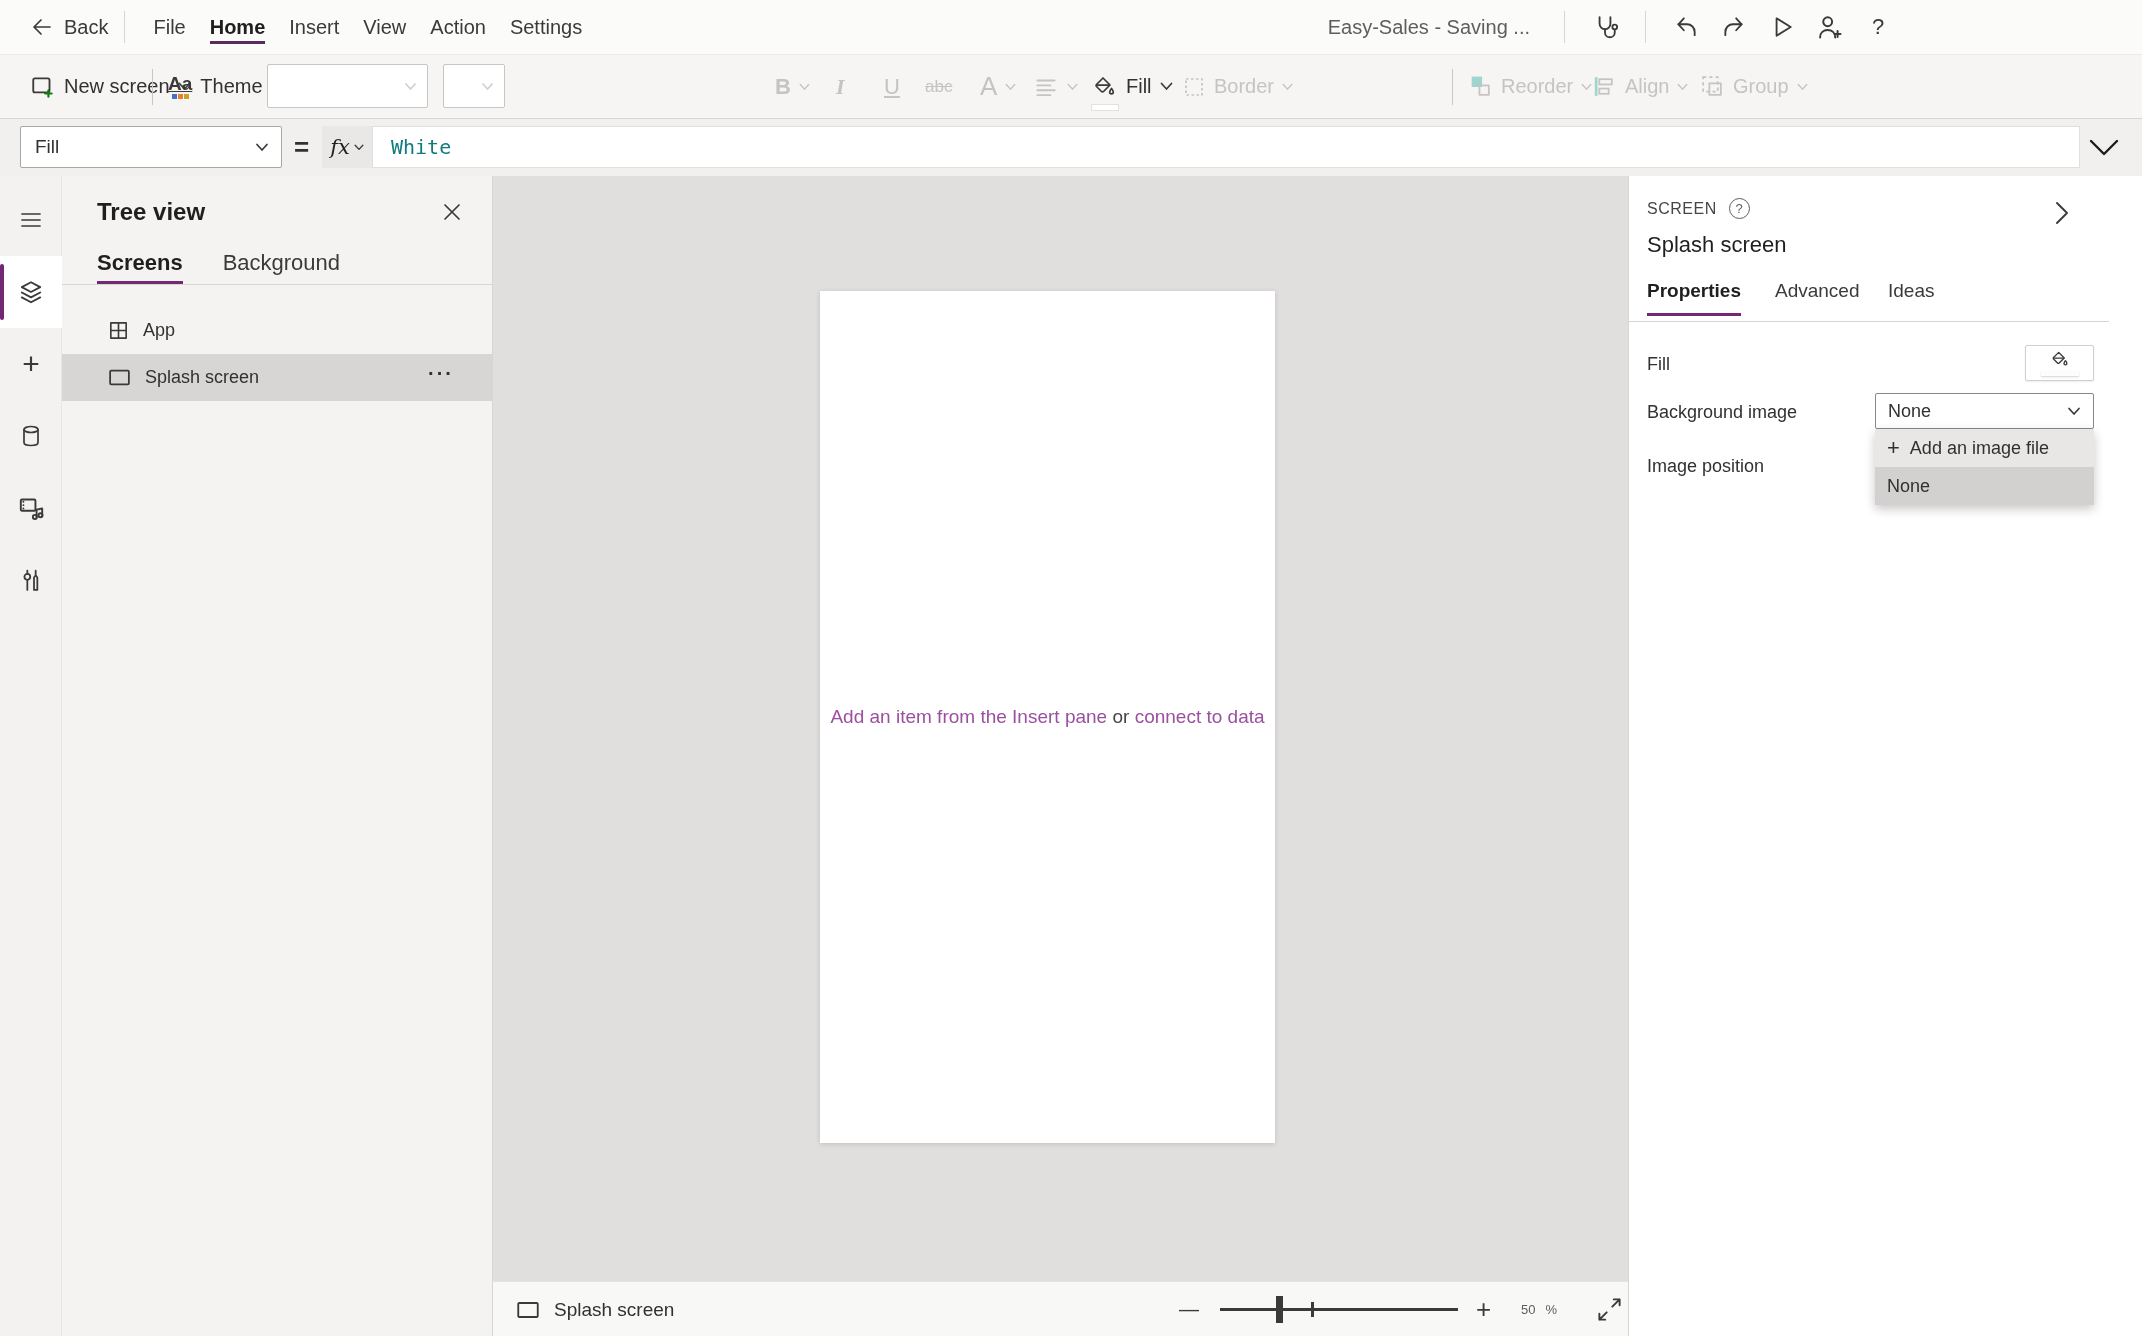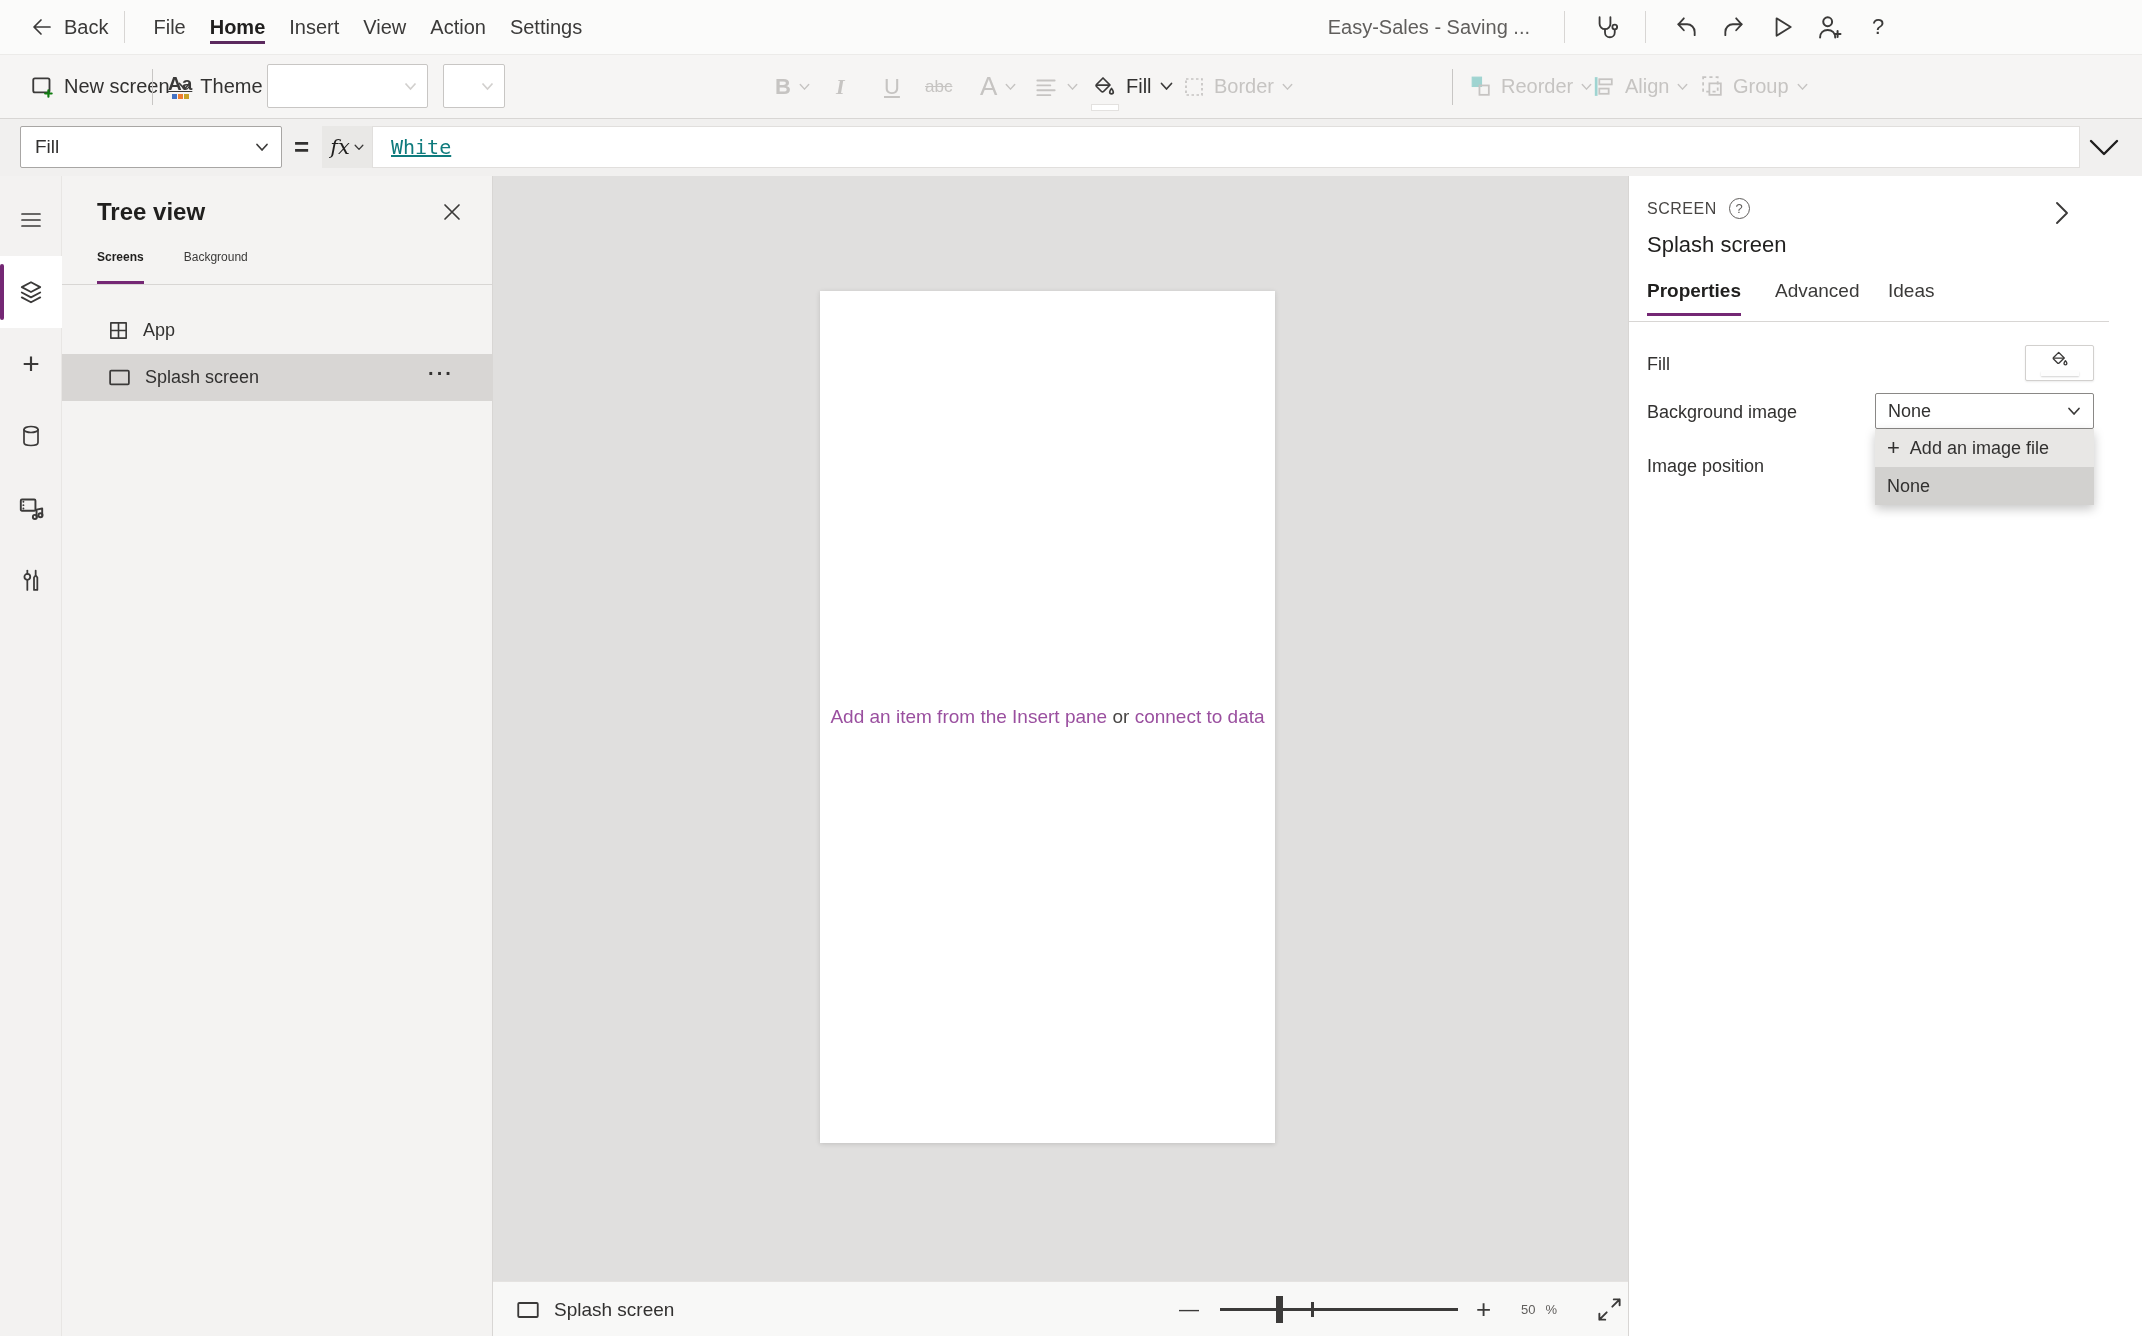--- a/index.html
+++ b/index.html
@@ -46,40 +46,40 @@
   
   #fxbar{position:absolute;left:0;top:119px;width:2142px;height:57px;background:#f1f0ef;box-sizing:border-box;}
   .fx-prop{position:absolute;left:20px;top:7px;width:262px;height:42px;background:#fff;border:1px solid #a8a6a4;border-radius:2px;
     box-sizing:border-box;display:flex;align-items:center;justify-content:space-between;padding:0 12px 0 14px;font-size:19px;cursor:pointer;}
   .fx-eq{position:absolute;left:294px;top:0;height:57px;display:flex;align-items:center;font-size:26px;font-weight:600;}
   .fx-chip{position:absolute;left:322px;top:7px;width:50px;height:42px;background:#e9e8e6;display:flex;align-items:center;justify-content:center;gap:4px;cursor:pointer;}
   .fx-chip .fx{font-family:"DejaVu Serif",serif;font-style:italic;font-size:21px;color:#201f1e;}
   .fx-input{position:absolute;left:372px;top:7px;width:1708px;height:42px;background:#fff;border:1px solid #e1dfdd;box-sizing:border-box;
     display:flex;align-items:center;}
   .fx-input input{border:none;outline:none;width:100%;height:100%;padding:0 0 0 18px;font-family:"DejaVu Sans Mono",monospace;
-    font-size:20px;color:#0f7b7d;background:transparent;text-decoration:underline;}
+    font-size:20px;color:#0f7b7d;background:transparent;}
   .fx-expand{position:absolute;left:2088px;top:19px;cursor:pointer;}
 
   
   #body{position:absolute;left:0;top:176px;width:2142px;height:1160px;}
 
   
   #rail{position:absolute;left:0;top:0;width:62px;height:1160px;background:#f3f2f1;border-right:1px solid #e8e6e4;box-sizing:border-box;}
   .rail-item{position:absolute;left:0;width:62px;height:72px;display:flex;align-items:center;justify-content:center;cursor:pointer;color:#3b3a39;}
   .rail-item.sel{background:#fff;}
   .rail-item.sel::before{content:"";position:absolute;left:0;top:8px;bottom:8px;width:4px;background:#742774;border-radius:2px;}
   .rail-plus{font-size:30px;font-weight:300;color:#3b3a39;}
 
   
   #tree{position:absolute;left:62px;top:0;width:431px;height:1160px;background:#f4f3f2;border-right:1px solid #d8d6d4;box-sizing:border-box;}
   .tree-head{display:flex;align-items:center;justify-content:space-between;padding:22px 26px 0 35px;}
   .tree-title{font-size:24px;font-weight:700;color:#201f1e;}
   .tree-close{cursor:pointer;padding:4px;}
   .tree-tabs{position:relative;display:flex;gap:40px;padding:24px 0 0 35px;border-bottom:1px solid #d8d6d4;height:34px;box-sizing:content-box;}
-  .ttab{font-size:12px;color:#3b3a39;cursor:pointer;position:relative;padding-bottom:12px;}
+  .ttab{font-size:22px;color:#3b3a39;cursor:pointer;position:relative;padding-bottom:12px;}
   .ttab.active{font-weight:700;color:#201f1e;}
   .ttab.active::after{content:"";position:absolute;left:0;right:0;bottom:0;height:3px;background:#742774;}
   .tree-search{margin:18px 24px 0 35px;height:41px;background:#fff;border:1px solid #8a8886;border-radius:2px;
     display:flex;align-items:center;padding:0 10px 0 14px;box-sizing:border-box;}
   .tree-search input{border:none;outline:none;background:transparent;font-size:18px;color:#323130;margin-left:12px;width:100%;}
   .tree-search input::placeholder{color:#605e5c;}
   .tree-rows{margin-top:22px;}
   .trow{height:47px;display:flex;align-items:center;padding-left:45px;position:relative;font-size:18px;color:#323130;cursor:pointer;}
   .trow.sel{background:#d8d6d4;}
   .trow .ticon{margin-right:13px;display:flex;}

